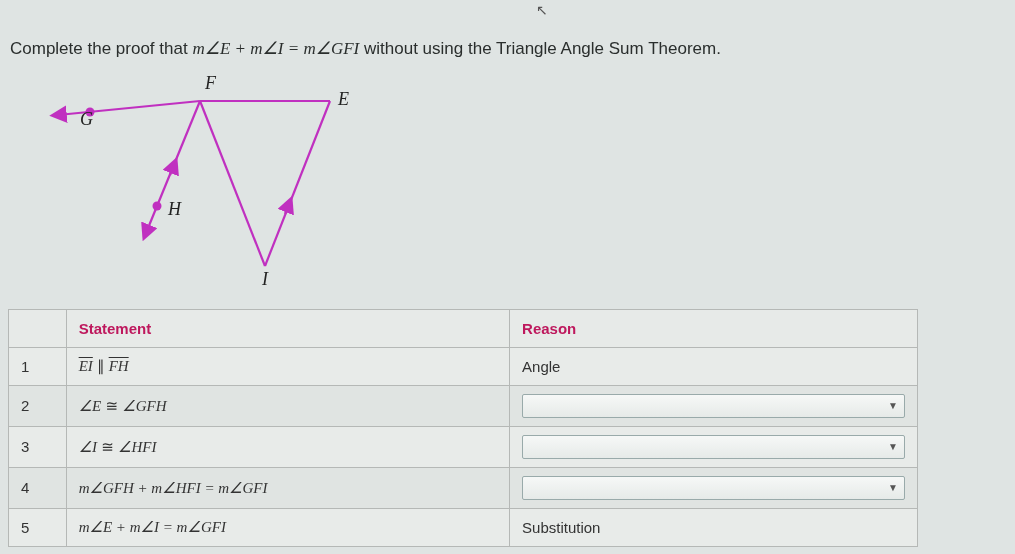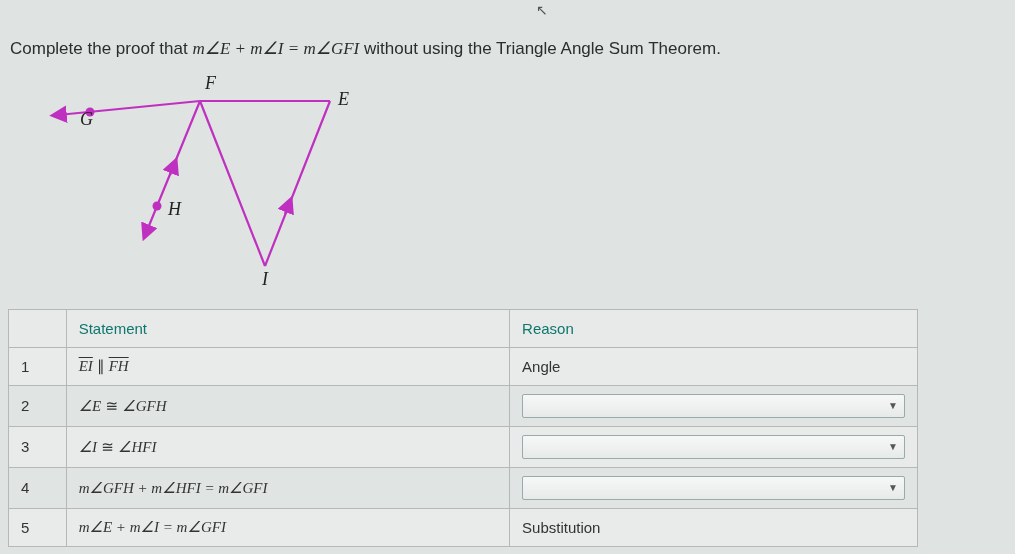--- a/index.html
+++ b/index.html
@@ -50,22 +50,22 @@
     .proof-table th, .proof-table td {
       border: 1px solid #b5b8b6;
       padding: 8px 12px;
       text-align: left;
       font-size: 15px;
       vertical-align: middle;
       height: 38px;
     }
     .proof-table th {
       background: #e7eae8;
-      font-weight: normal;
-      color: #0f766e;
+      font-weight: bold;
+      color: #be185d;
     }
     .num-col { width: 52px; text-align: center; }
     .stmt-col { width: 400px; }
     .reason-col { width: 368px; }
     .overline { text-decoration: overline; font-style: italic; font-family: 'Times New Roman', serif; }
     .cong::before { content: "≅"; }
     .reason-select {
       display: flex;
       align-items: center;
       justify-content: space-between;

